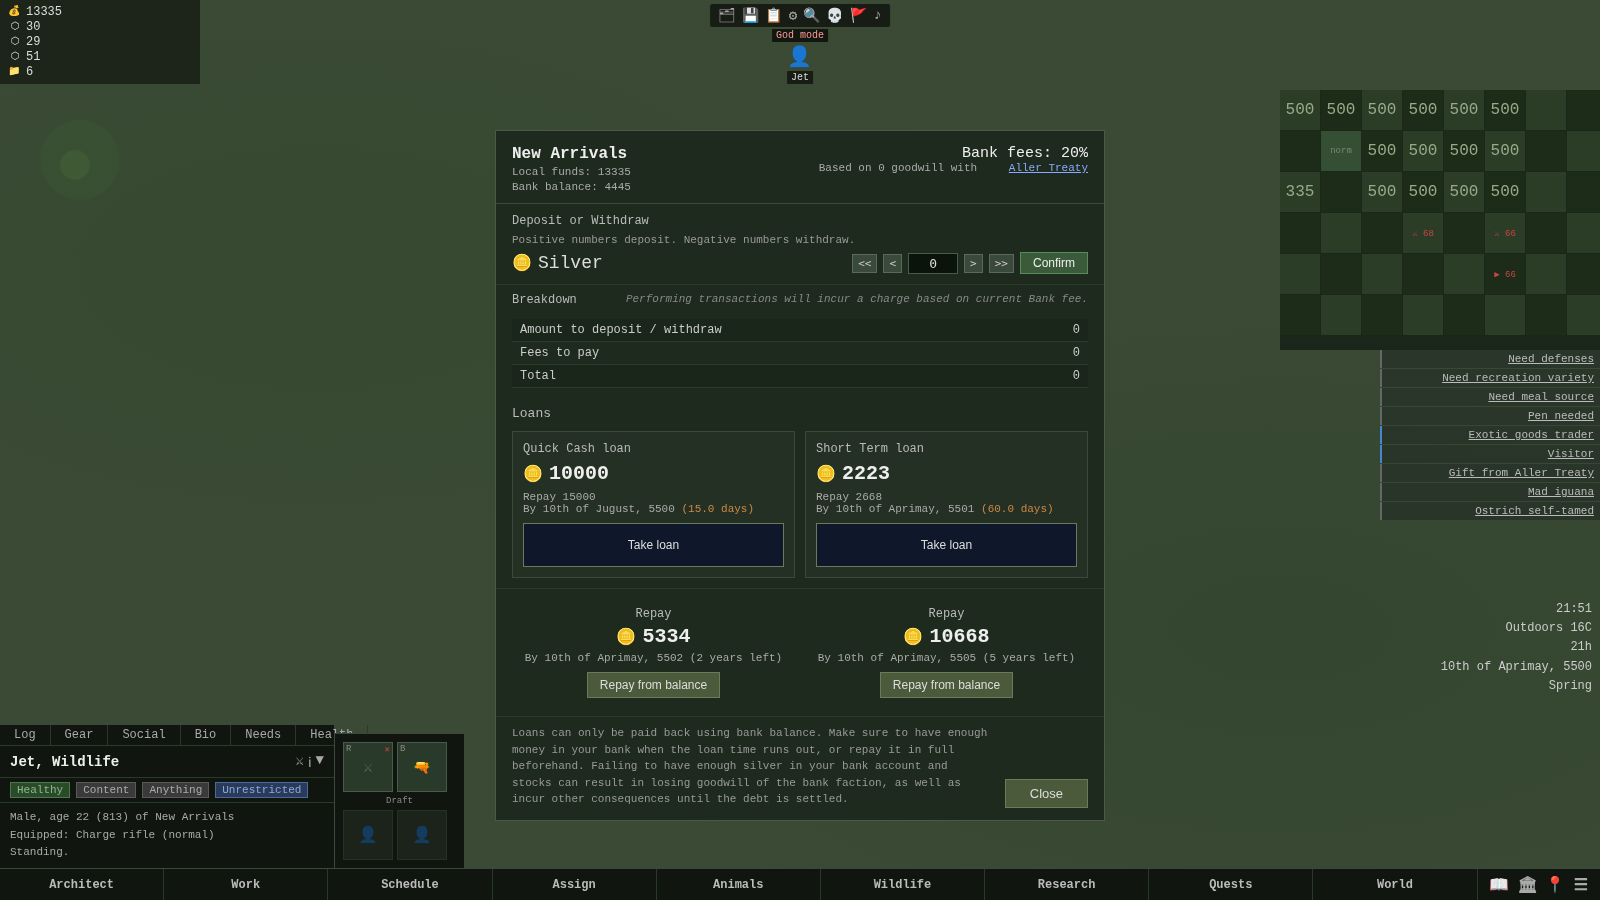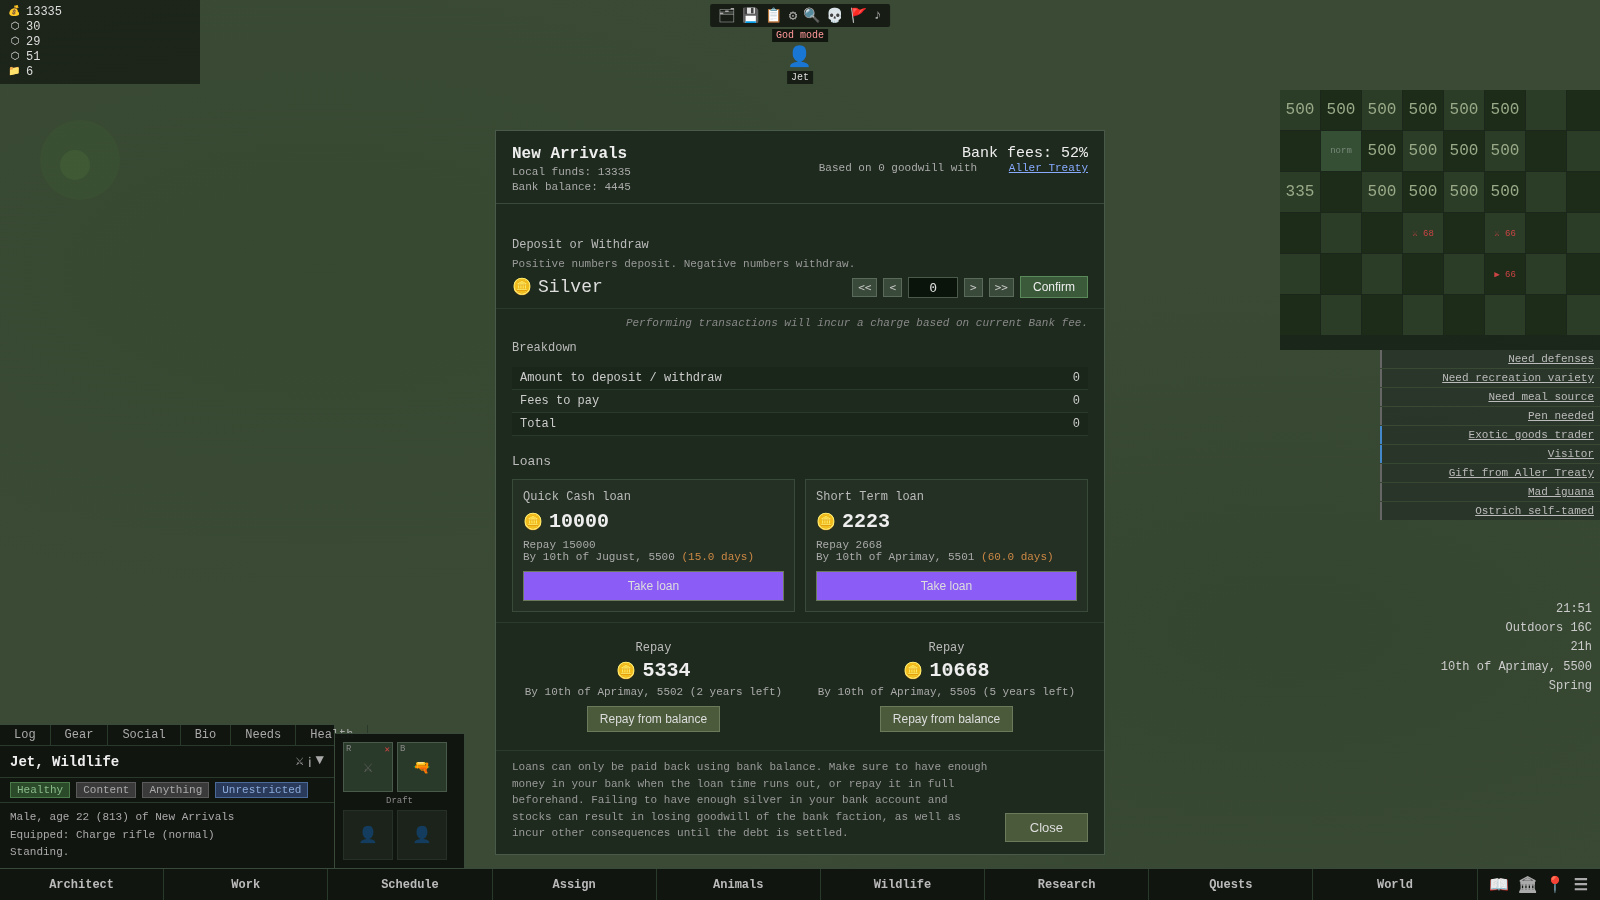--- a/index.html
+++ b/index.html
@@ -172,21 +172,20 @@
     }
 
     .dialog-section {
       padding: 10px 16px;
       border-bottom: 1px solid #2a3a2a;
     }
     .section-title {
       font-size: 12px;
       color: #bbb;
       margin-bottom: 6px;
-      margin-top: 24px;
     }
     .deposit-row {
       display: flex;
       align-items: center;
       gap: 6px;
     }
     .deposit-hint {
       font-size: 11px;
       color: #999;
       margin-bottom: 6px;
@@ -296,24 +295,24 @@
       color: #aaa;
     }
     .loan-due {
       font-size: 11px;
       color: #aaa;
       margin-bottom: 8px;
     }
     .days-highlight { color: #cc8844; }
     .btn-take-loan {
       width: 100%;
-      background: #8b5cf6;
+      background: #0f172a;
       border: 1px solid #6a7a5a;
       color: #ddd;
-      padding: 7px;
+      padding: 14px;
       cursor: pointer;
       font-size: 12px;
     }
 
     
     .repay-section {
       padding: 10px 16px;
       border-bottom: 1px solid #2a3a2a;
     }
     .repay-grid {
@@ -672,21 +671,21 @@
         <div class="dialog-subtitle">
           <span>Local funds:</span>
           <span>13335</span>
         </div>
         <div class="dialog-subtitle">
           <span>Bank balance:</span>
           <span>4445</span>
         </div>
       </div>
       <div class="bank-fees">
-        <div class="bank-fees-title">Bank fees: 52%</div>
+        <div class="bank-fees-title">Bank fees: 20%</div>
         <div class="bank-fees-sub">
           <span>Based on 0 goodwill with</span>
           <span class="treaty-link">Aller Treaty</span>
         </div>
       </div>
     </div>
 
     <div class="dialog-section">
       <div class="section-title">Deposit or Withdraw</div>
       <div class="deposit-hint">Positive numbers deposit. Negative numbers withdraw.</div>

